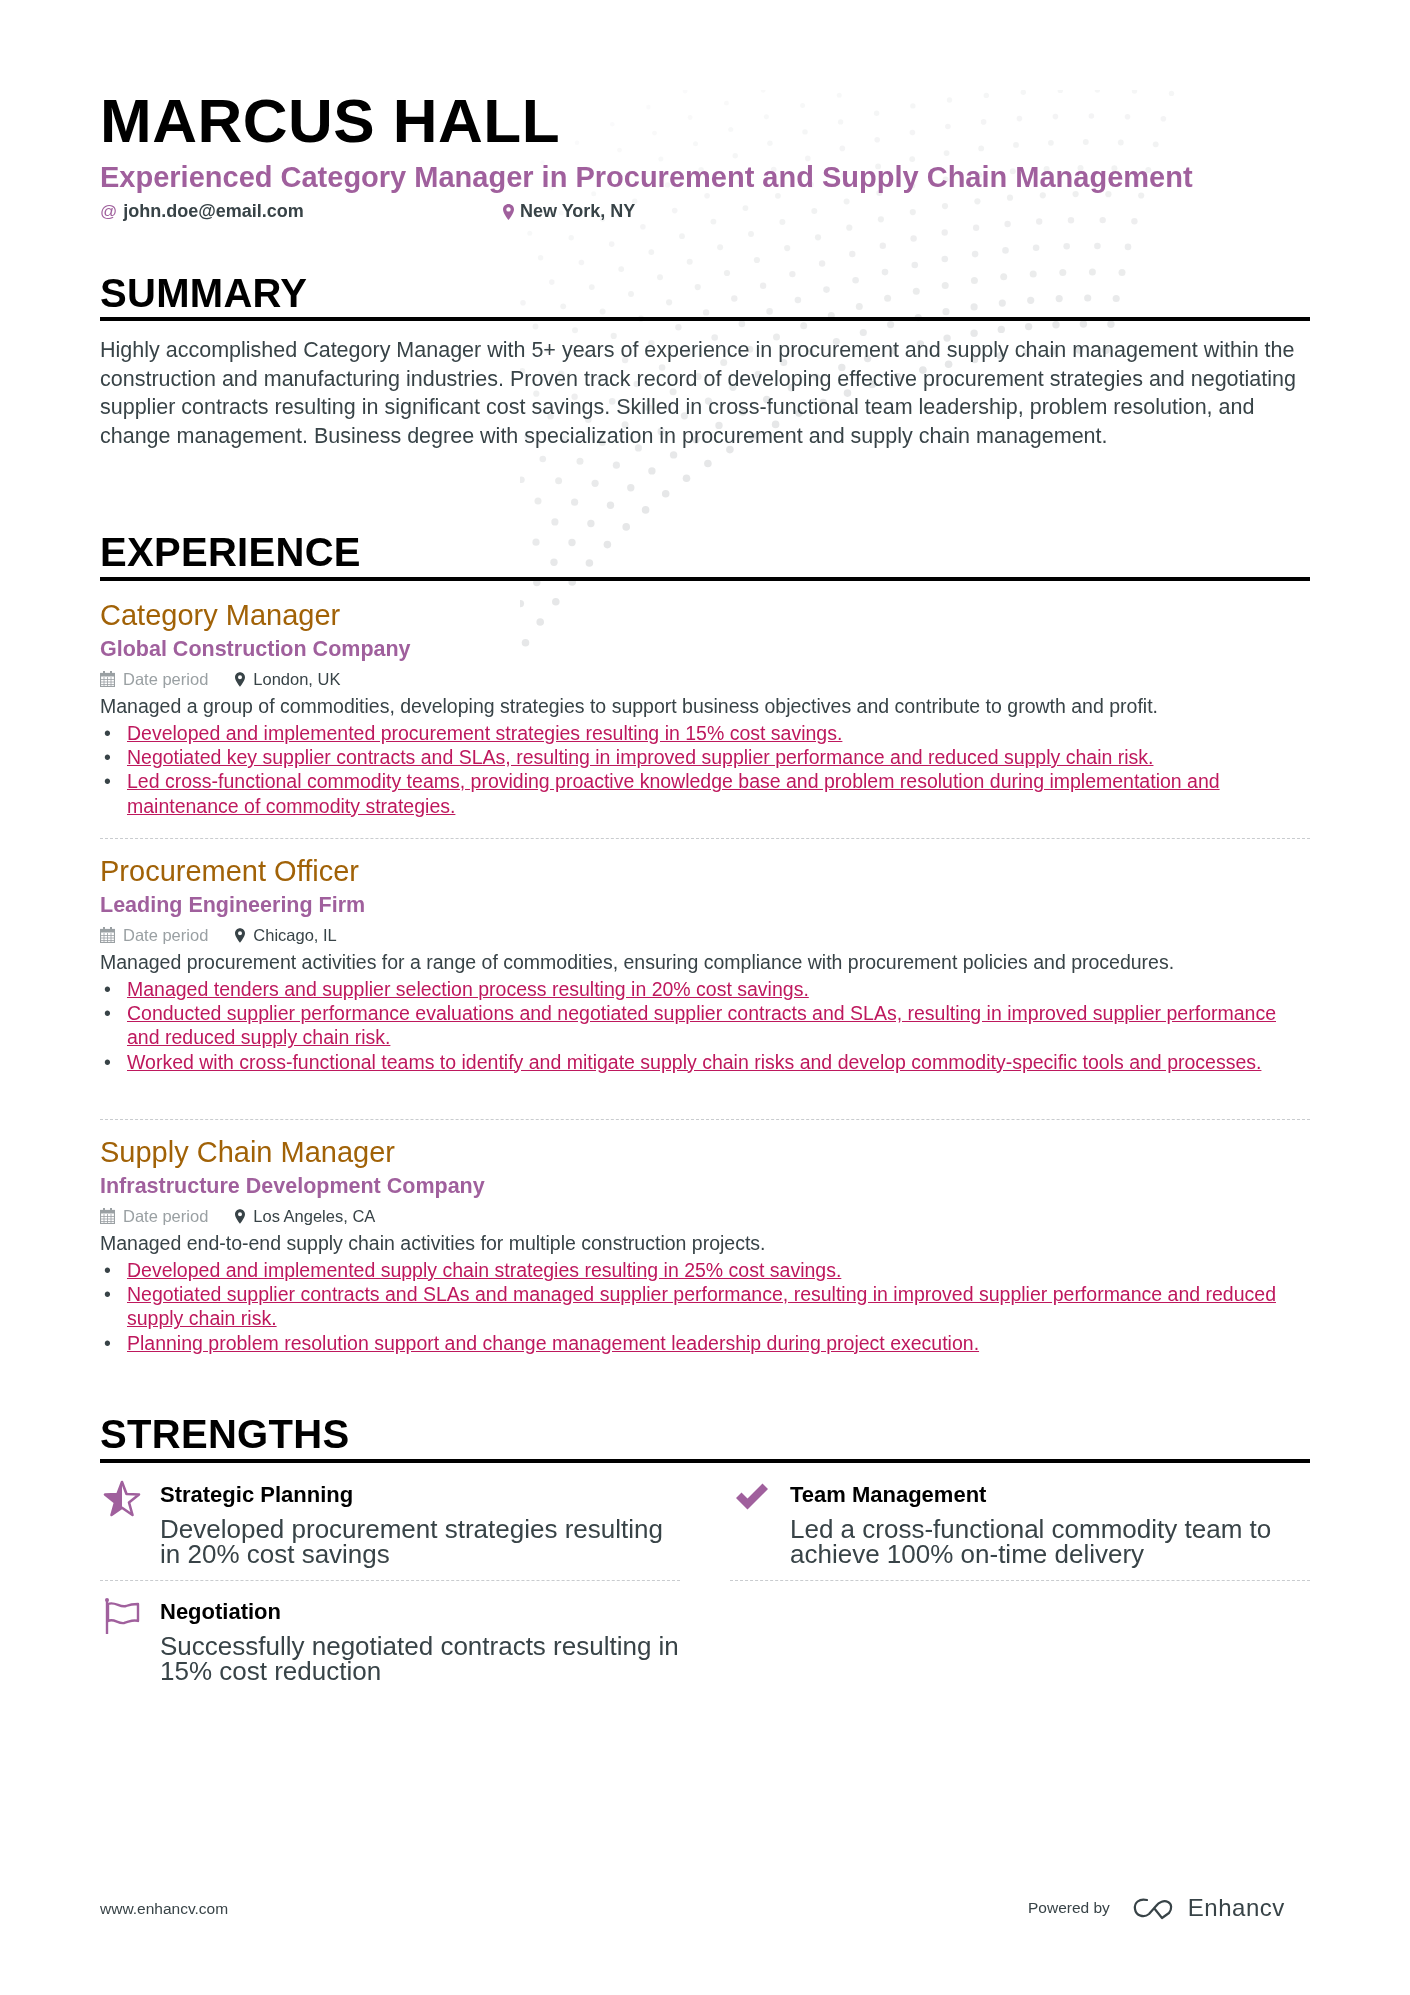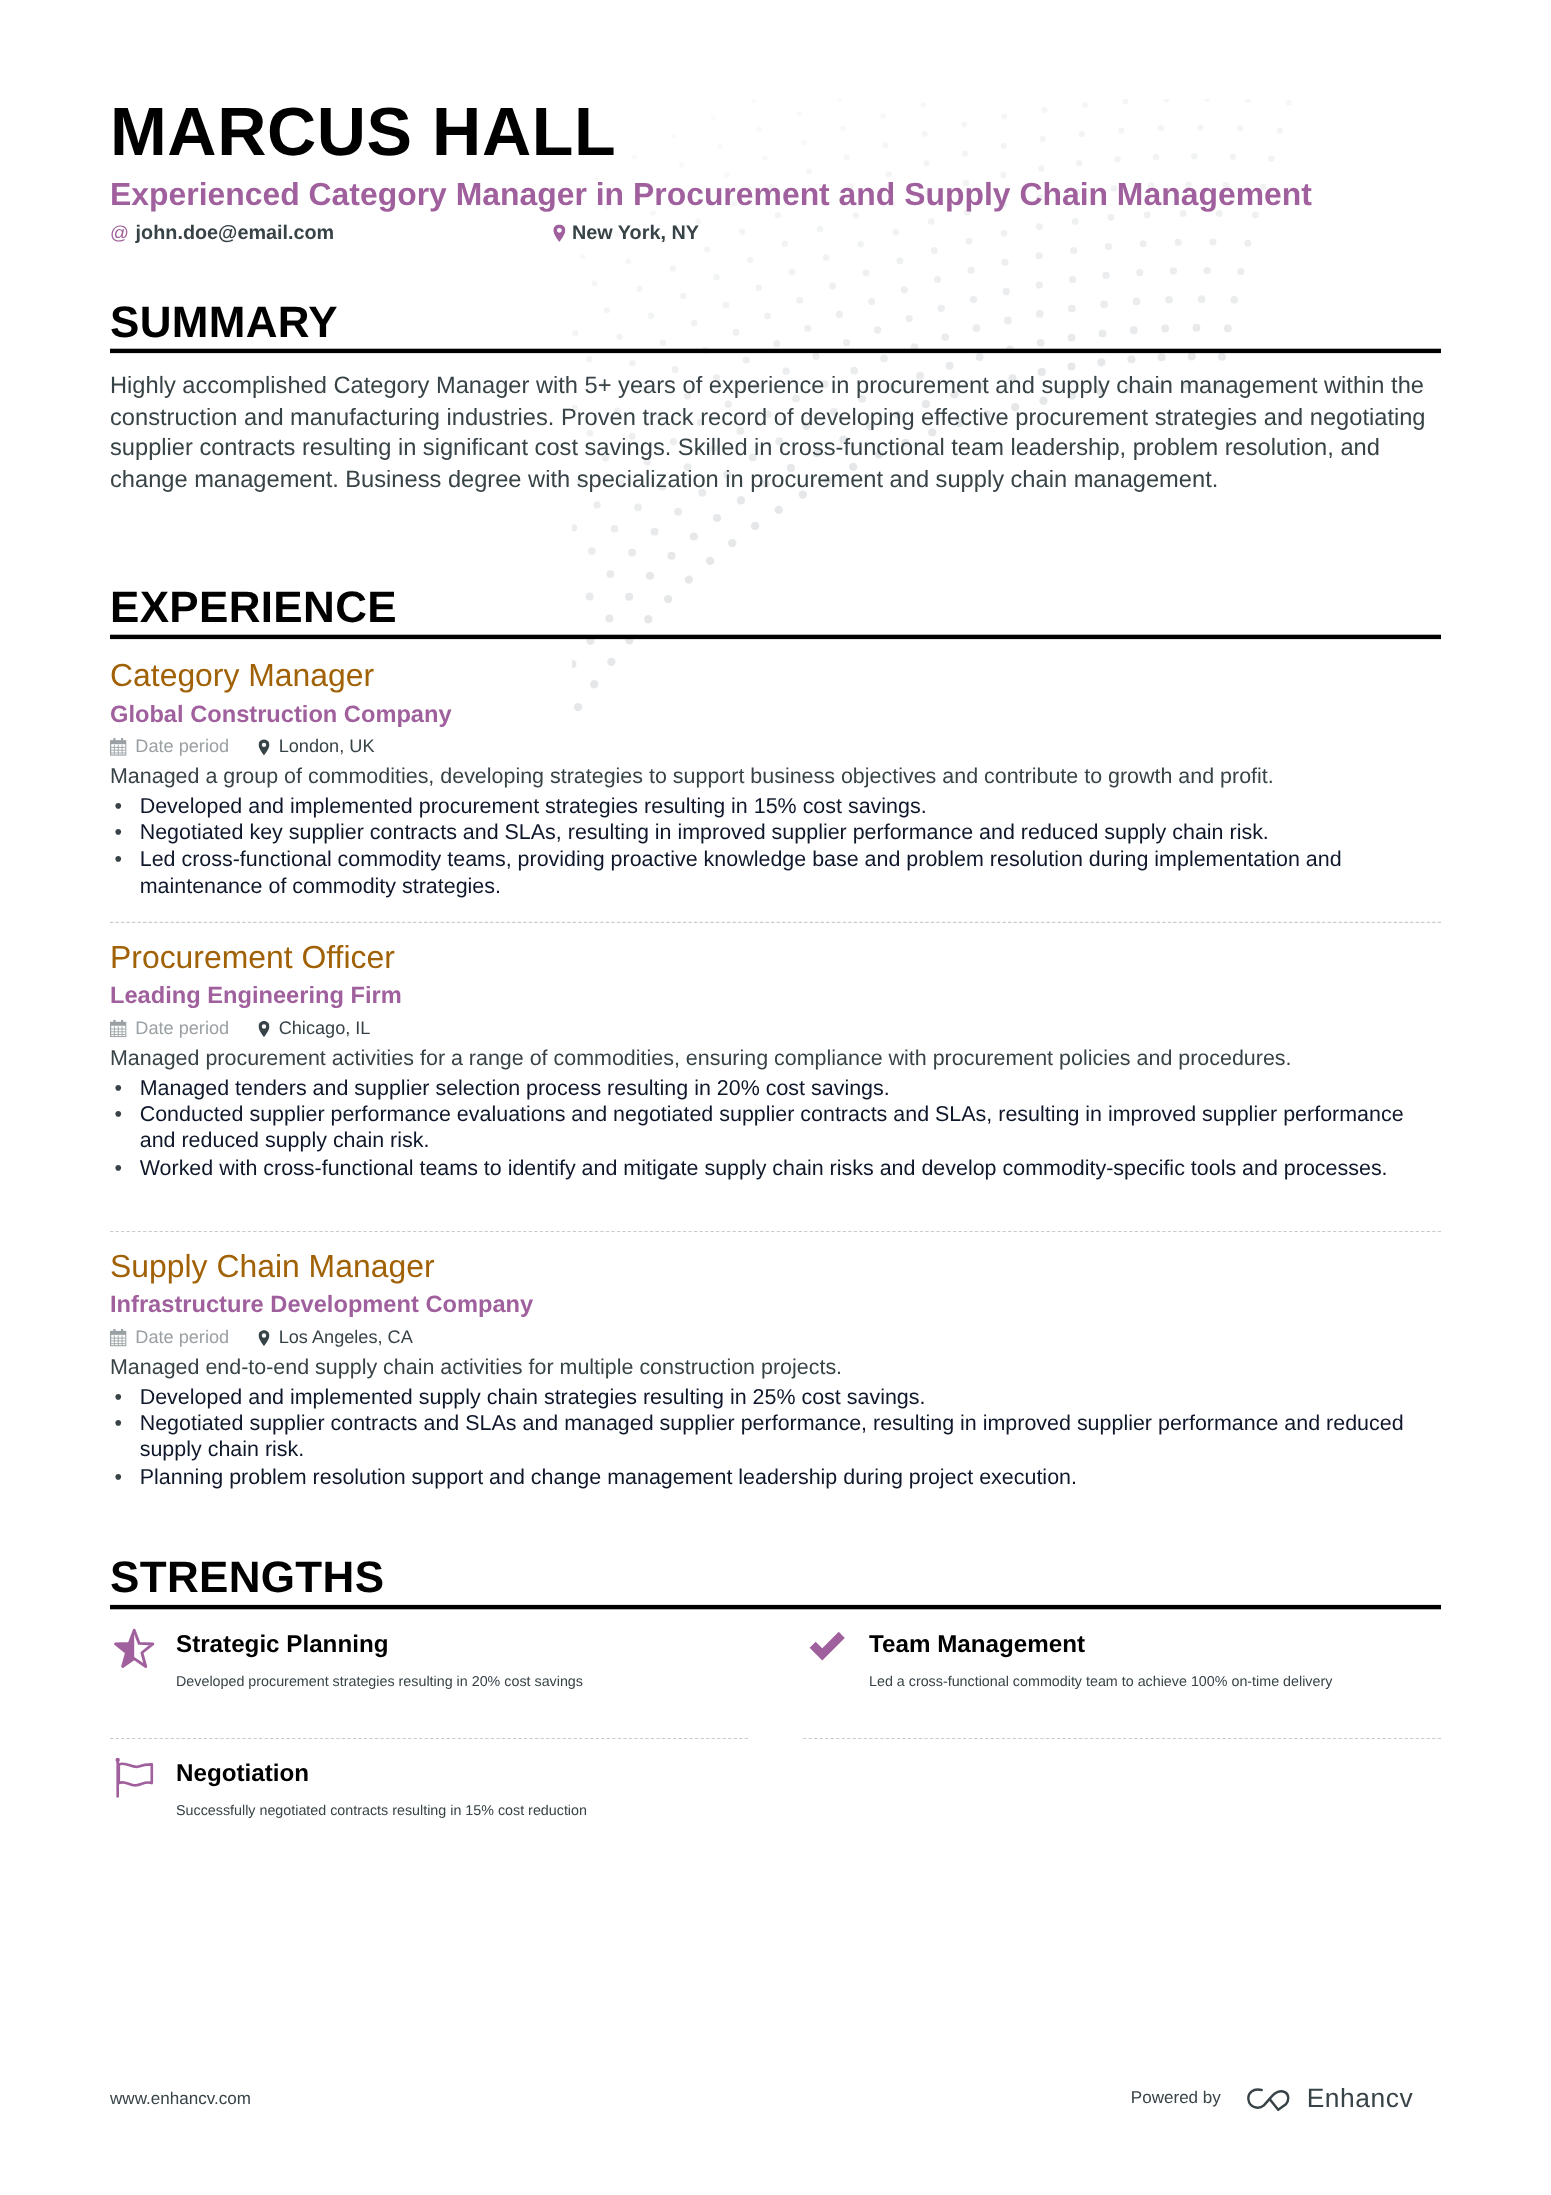--- a/index.html
+++ b/index.html
@@ -21,29 +21,29 @@
 
   .summary { position: absolute; top: 336px; left: 0; width: 1210px; font-size: 21.5px; line-height: 28.6px; color: #384347; }
 
   .job { position: absolute; left: 0; width: 1210px; }
   .job-title { font-size: 29px; color: #a16207; line-height: 36px; }
   .company { font-size: 21.5px; font-weight: bold; color: #a0609d; line-height: 30px; margin-top: 1px; }
   .meta { display: flex; align-items: center; height: 26px; font-size: 16.5px; margin-top: 2px; }
   .meta .date { color: #9aa0a3; display: flex; align-items: center; gap: 8px; }
   .meta .loc { color: #384347; display: flex; align-items: center; gap: 8px; margin-left: 27px; }
   .job-desc { font-size: 19.5px; line-height: 25px; color: #384347; margin-top: 2px; }
-  .bullets { list-style: none; font-size: 19.5px; line-height: 24.2px; color: #0f172a; margin-top: 2px; }
+  .bullets { list-style: none; font-size: 19.5px; line-height: 24.2px; color: #be185d; margin-top: 2px; text-decoration: underline; }
   .bullets li { position: relative; padding-left: 27px; }
   .bullets li::before { content: "•"; position: absolute; left: 4px; top: 0; color: #384347; }
   .dashed { position: absolute; left: 0; width: 1210px; height: 0; border-top: 1.5px dashed #c9cccf; }
 
   .strength { position: absolute; width: 580px; }
   .strength .s-icon { position: absolute; left: 2px; top: 0; width: 40px; height: 40px; }
   .strength .s-title { position: absolute; left: 60px; top: 2px; font-size: 22px; font-weight: bold; color: #000; line-height: 28px; white-space: nowrap; }
-  .strength .s-desc { position: absolute; left: 60px; top: 38px; width: 530px; font-size: 13px; line-height: 24.5px; color: #384347; }
+  .strength .s-desc { position: absolute; left: 60px; top: 38px; width: 530px; font-size: 26px; line-height: 24.5px; color: #384347; }
 
   .footer-left { position: absolute; left: 100px; top: 1900px; font-size: 15.5px; color: #384347; }
   .footer-right { position: absolute; left: 1028px; top: 1894px; display: flex; align-items: center; gap: 22px; font-size: 15.5px; color: #384347; }
   .brand { display: flex; align-items: center; gap: 10px; font-size: 24px; color: #384347; letter-spacing: 0.5px; }
 </style>
 </head>
 <body>
 
 <svg class="dots" viewBox="0 0 890 620" xmlns="http://www.w3.org/2000/svg">
   <g fill="#e6e7e8" id="dotgroup">

